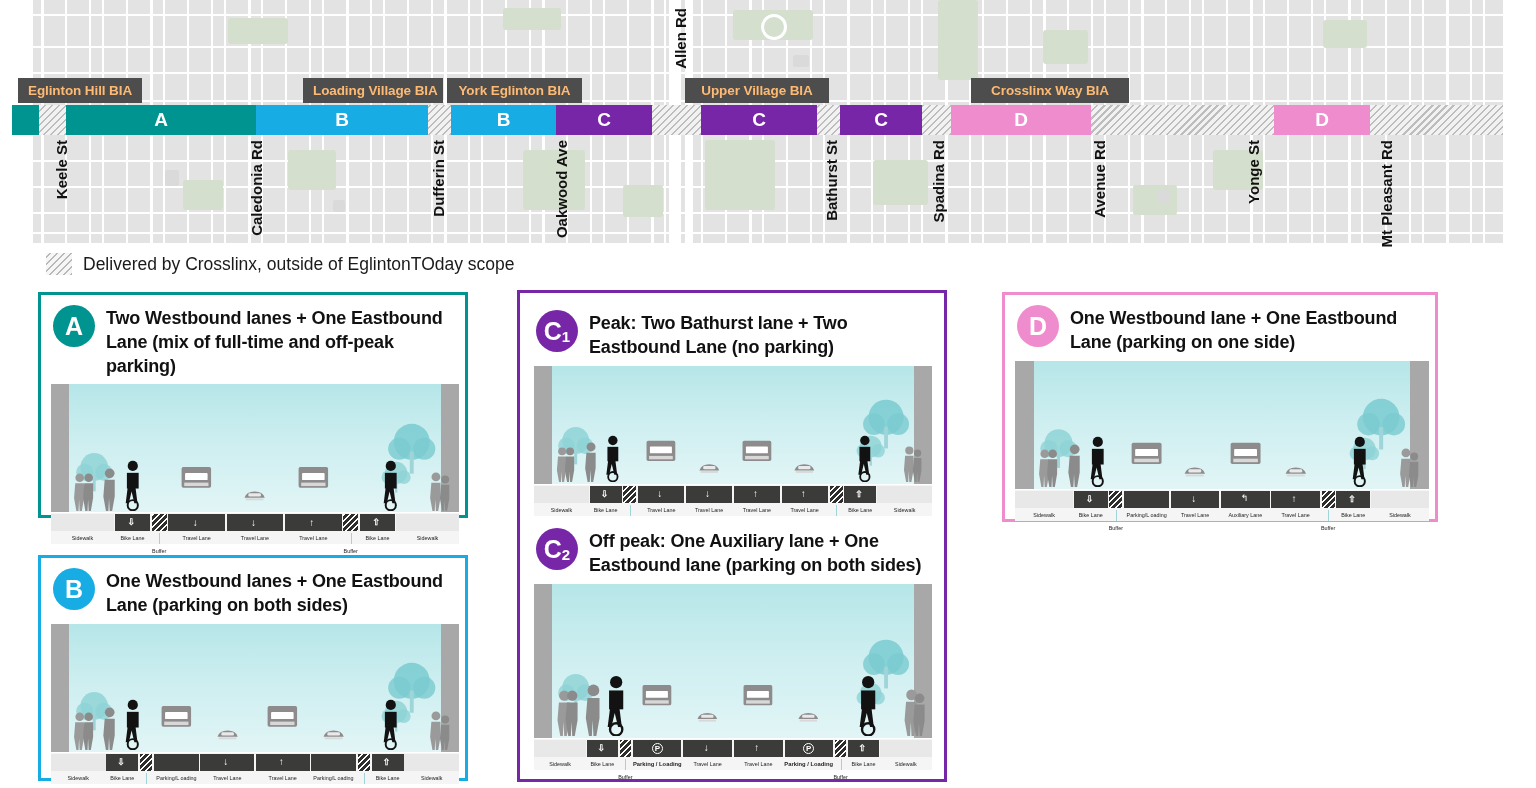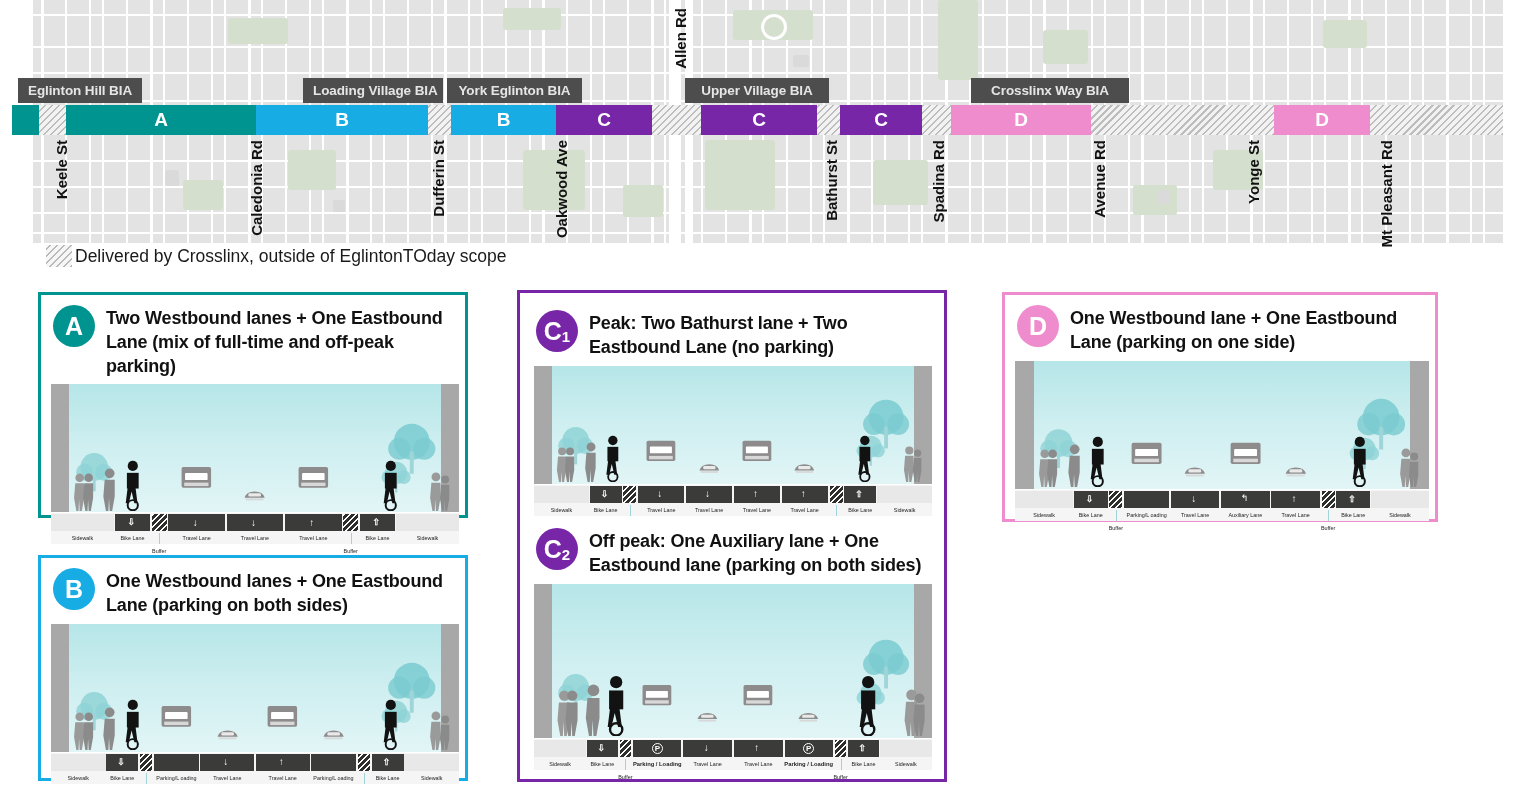--- a/index.html
+++ b/index.html
@@ -21,21 +21,21 @@
   }
   .map-bg { position:absolute; inset:0; background:#e3e3e3; }
   .road { position:absolute; background:#ffffff; }
   .greens { position:absolute; background:#d5dfcd; border-radius:3px; }
   .blockgrey { position:absolute; background:#dadada; border-radius:2px; }
 
   
   .bia-chip {
     position:absolute;
     background:#4d4d4d;
-    color:#e5e5e5;
+    color:#fdba74;
     font-size:13.5px;
     font-weight:bold;
     letter-spacing:-0.1px;
     height:25px;
     line-height:25px;
     text-align:center;
     white-space:nowrap;
     padding:0 10px;
     z-index:6;
   }
@@ -61,21 +61,21 @@
     transform:rotate(180deg);
     font-size:15px;
     font-weight:bold;
     color:#111111;
     letter-spacing:0px;
     white-space:nowrap;
     z-index:4;
   }
 
   
-  #legend { position:absolute; left:46px; top:245px; display:flex; align-items:flex-end; gap:3px; }
+  #legend { position:absolute; left:46px; top:253px; display:flex; align-items:flex-end; gap:11px; }
   #legend .swatch {
     width:26px; height:22px;
     background-color:#f4f4f4;
     background-image:repeating-linear-gradient(-45deg,
       #b8b8b8 0px, #b8b8b8 1.6px, #f6f6f6 1.6px, #f6f6f6 5px);
   }
   #legend .txt { font-size:17.5px; color:#1a1a1a; }
 
   
   .panel { position:absolute; background:#ffffff; }

